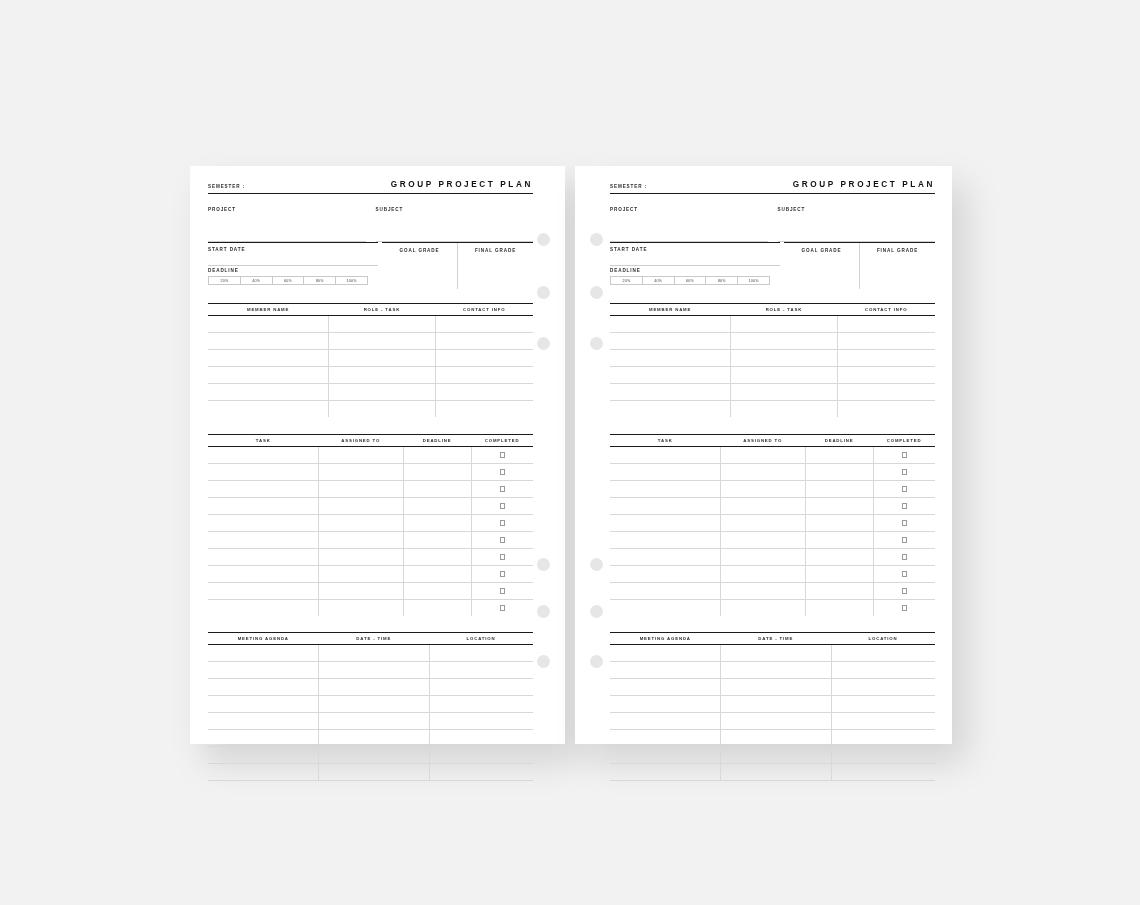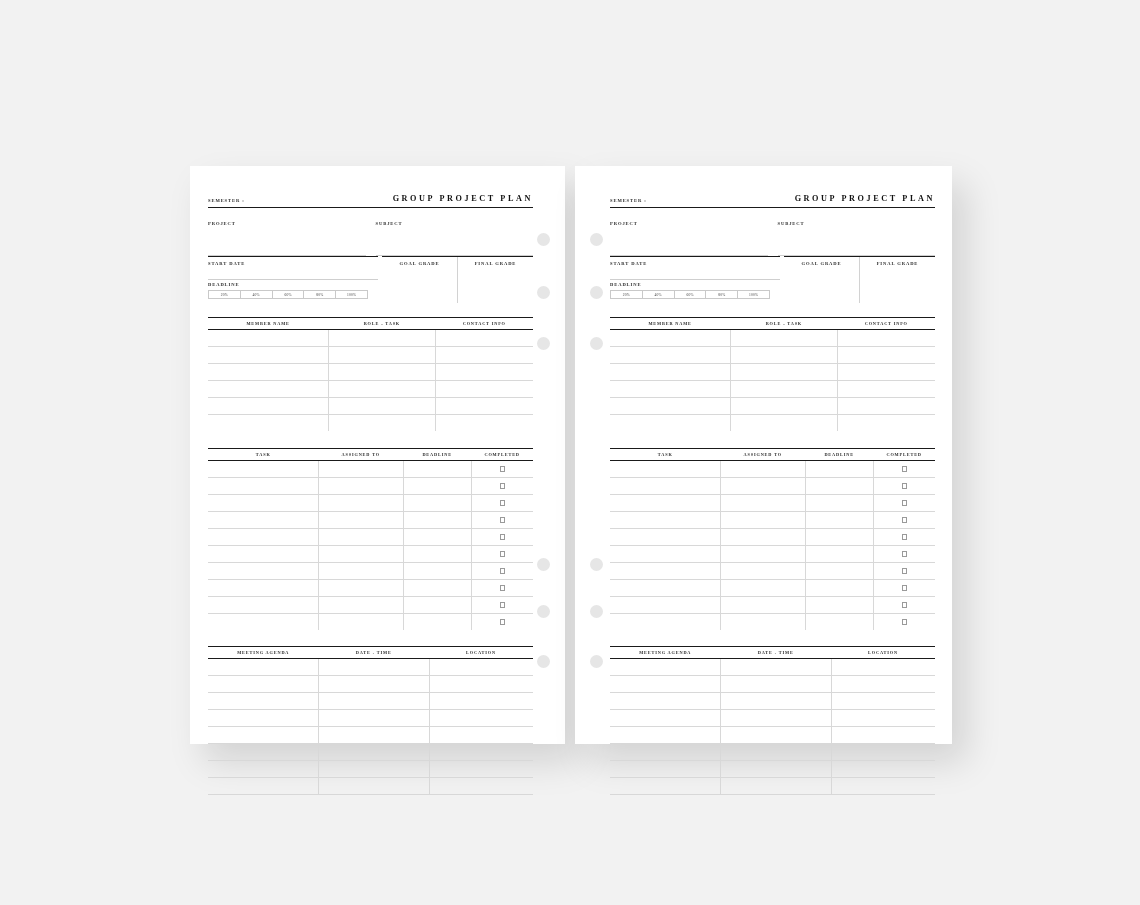--- a/index.html
+++ b/index.html
@@ -38,24 +38,23 @@
     position: absolute;
     width: 13px;
     height: 13px;
     border-radius: 50%;
     background: #e6e6e6;
   }
 
   
   .content {
     position: absolute;
-    top: 28px;
+    top: 14px;
     font-size: 5px;
     color: #1a1a1a;
-    font-family: Liberation Serif, serif;
   }
   .content-left  { left: 18px;  width: 325px; }
   .content-right { left: 35px;  width: 325px; }
 
   .hdr-row {
     display: flex;
     align-items: flex-end;
     justify-content: space-between;
     border-bottom: 1px solid #1a1a1a;
     padding-bottom: 4px;

